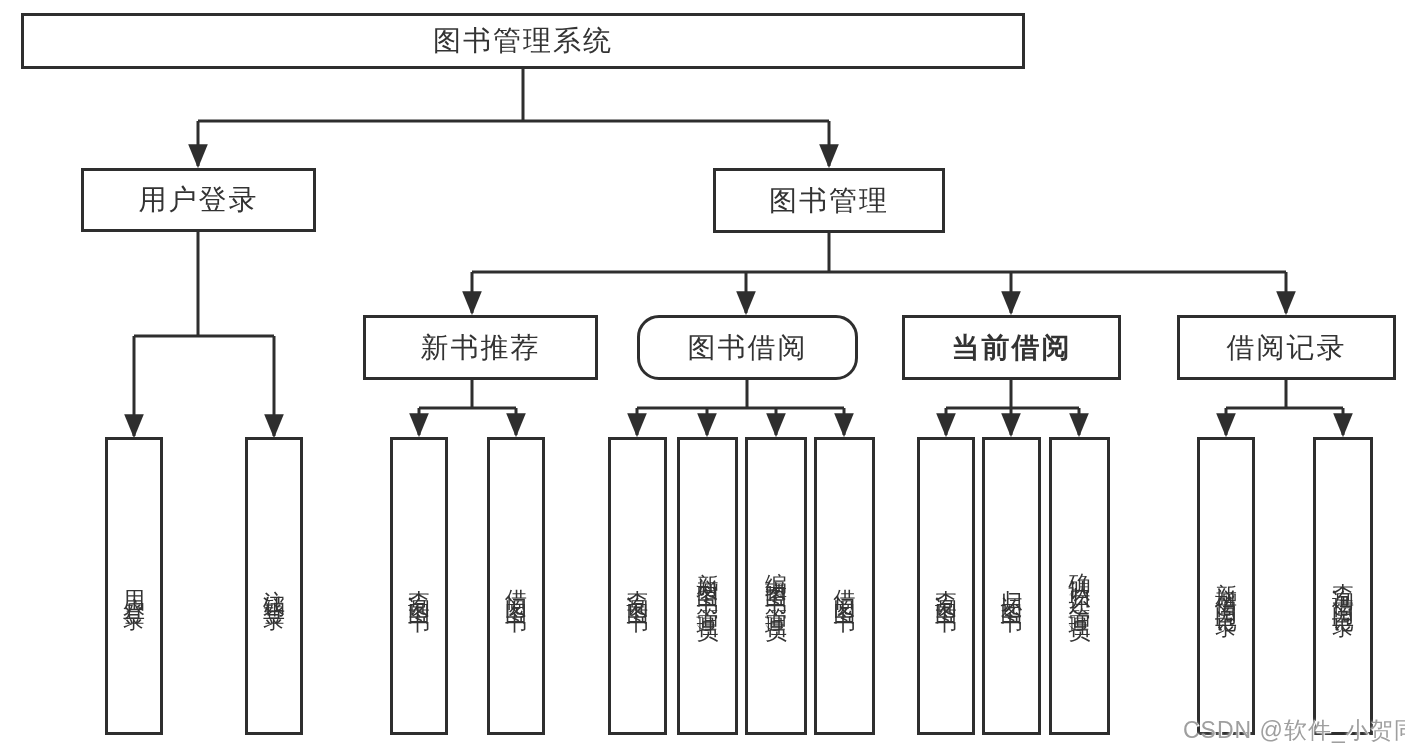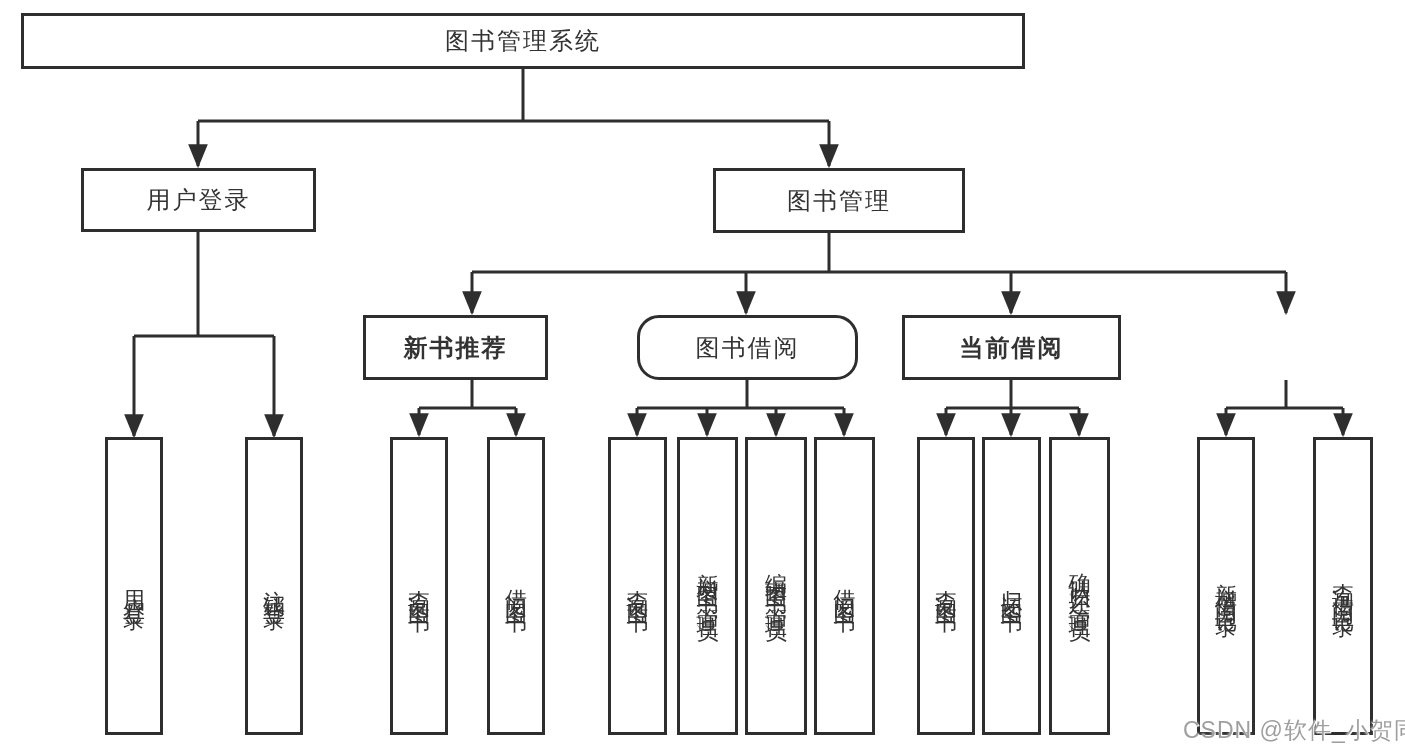--- a/index.html
+++ b/index.html
@@ -13,21 +13,21 @@
   #edges{position:absolute;left:0;top:0;z-index:1;}
   .node{
     position:absolute;
     box-sizing:border-box;
     border:3px solid #2e2e2e;
     background:#ffffff;
     color:#333333;
     display:flex;align-items:center;justify-content:center;
     z-index:2;
   }
-  .hbox{font-size:24px;letter-spacing:2px;white-space:nowrap;}
+  .hbox{font-size:28px;letter-spacing:2px;white-space:nowrap;}
   .vbox{z-index:2;}
   .vtext{
     writing-mode:vertical-rl;
     text-orientation:mixed;
     font-size:22px;
     letter-spacing:7px;
     line-height:1;
     color:#333333;
   }
   .watermark{
@@ -103,32 +103,35 @@
     </g>
   </svg>
 
   <div class="node hbox" style="left:21px;top:13px;width:1004px;height:56px;">
     <span>图书管理系统</span>
   </div>
 
   <div class="node hbox" style="left:81px;top:168px;width:235px;height:64px;">
     <span>用户登录</span>
   </div>
-  <div class="node hbox" style="left:713px;top:168px;width:252px;height:65px;">
+  <div class="node hbox" style="left:713px;top:168px;width:232px;height:65px;">
     <span>图书管理</span>
   </div>
 
-  <div class="node hbox" style="left:363px;top:315px;width:185px;height:65px;font-weight:bold;">
+  <div class="node hbox" style="left:363px;top:315px;width:235px;height:65px;">
     <span>新书推荐</span>
   </div>
   <div class="node hbox" style="left:637px;top:315px;width:221px;height:65px;border-radius:22px;">
     <span>图书借阅</span>
   </div>
   <div class="node hbox" style="left:902px;top:315px;width:219px;height:65px;font-weight:bold;">
     <span>当前借阅</span>
+  </div>
+  <div class="node hbox" style="left:1177px;top:315px;width:219px;height:65px;">
+    <span>借阅记录</span>
   </div>
 
   <div class="node vbox" style="left:105px;top:437px;width:58px;height:298px;">
     <span class="vtext">用户登录</span>
   </div>
   <div class="node vbox" style="left:245px;top:437px;width:58px;height:298px;">
     <span class="vtext">注销登录</span>
   </div>
 
   <div class="node vbox" style="left:390px;top:437px;width:58px;height:298px;">

